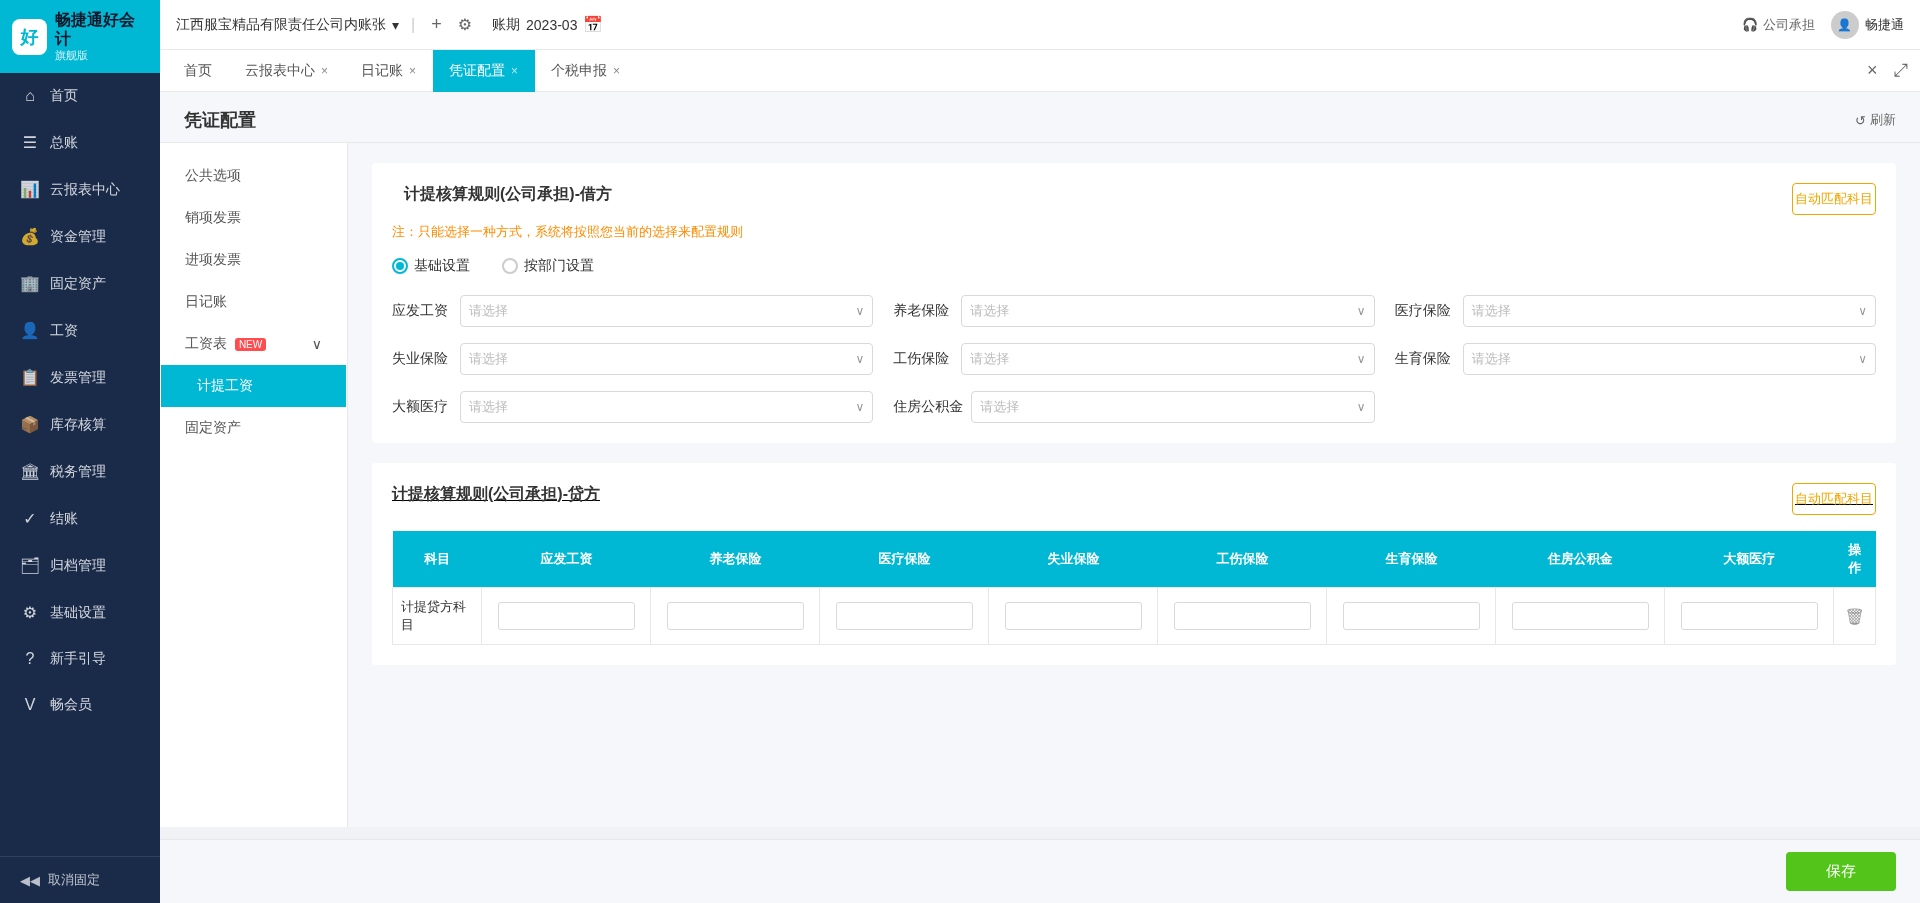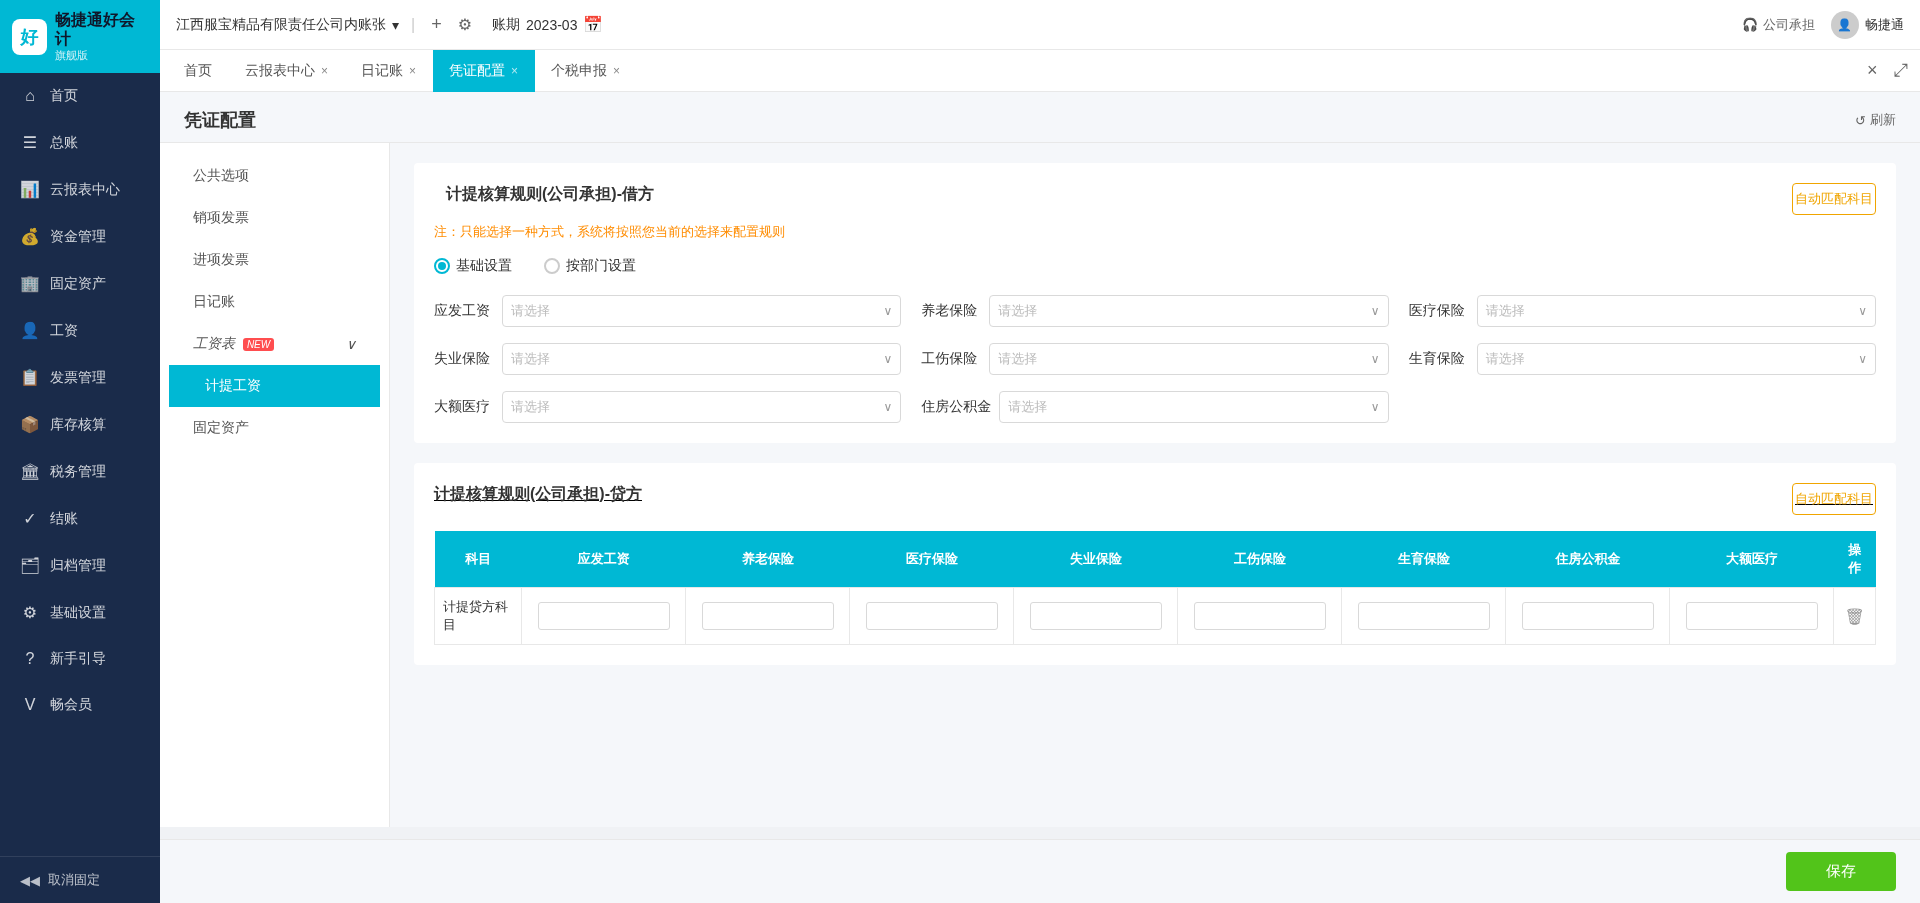--- a/index.html
+++ b/index.html
@@ -131,38 +131,38 @@
     
     .content-layout {
       flex: 1;
       display: flex;
       overflow: hidden;
       background: #f5f7fa;
     }
 
     
     .left-nav {
-      width: 230px;
+      width: 188px;
       background: #fff;
       border-right: 1px solid #e8e8e8;
-      padding: 12px 9px;
+      padding: 12px 1px;
       overflow-y: auto;
     }
     .left-nav-item {
       padding: 12px 24px;
       font-size: 14px;
       color: #555;
       cursor: pointer;
     }
     .left-nav-group {
       padding: 12px 24px;
       font-size: 14px;
       color: #555;
       cursor: pointer;
-      display: flex; align-items: center; justify-content: space-between; font-style: italic;
+      display: flex; align-items: center; justify-content: space-between;
     }
     .left-nav-sub-item {
       padding: 12px 24px 12px 36px;
       font-size: 14px;
       color: #555;
       cursor: pointer;
     }
     .left-nav-sub-item.active {
       background: #00b8d4;
       color: #fff;

